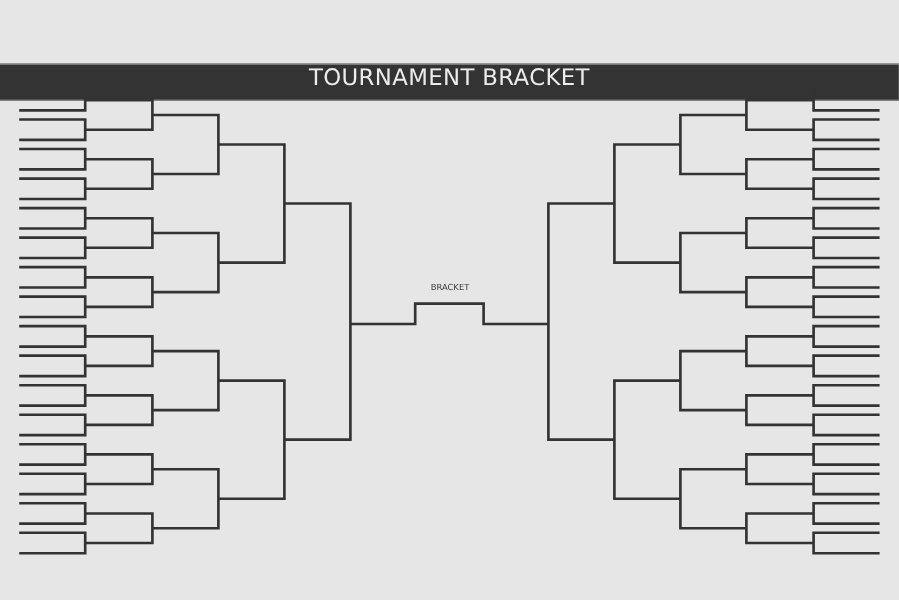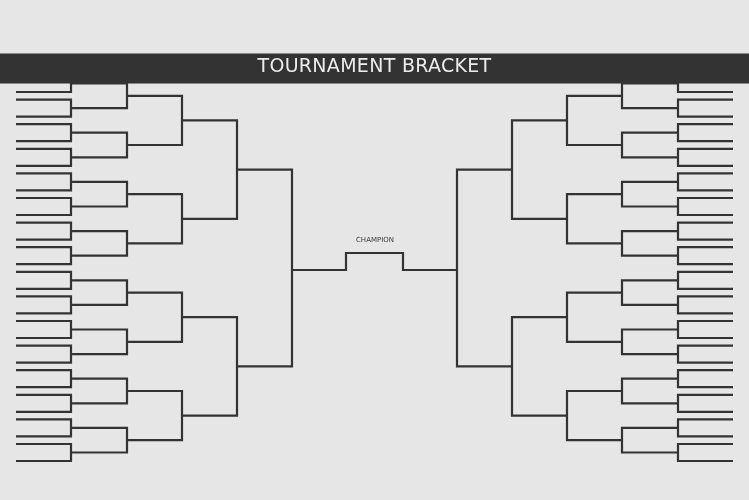--- a/index.html
+++ b/index.html
@@ -76,13 +76,13 @@
     <path d="M622 194.2 H567 V243.40000000000003 H622" fill="none" stroke="#333333" stroke-width="2.2" stroke-linejoin="miter"></path>
     <path d="M622 292.6 H567 V341.8 H622" fill="none" stroke="#333333" stroke-width="2.2" stroke-linejoin="miter"></path>
     <path d="M622 391 H567 V440.20000000000005 H622" fill="none" stroke="#333333" stroke-width="2.2" stroke-linejoin="miter"></path>
     <path d="M567 120.4 H512 V218.8 H567" fill="none" stroke="#333333" stroke-width="2.2" stroke-linejoin="miter"></path>
     <path d="M567 317.20000000000005 H512 V415.6 H567" fill="none" stroke="#333333" stroke-width="2.2" stroke-linejoin="miter"></path>
     <path d="M512 169.60000000000002 H457 V366.40000000000003 H512" fill="none" stroke="#333333" stroke-width="2.2" stroke-linejoin="miter"></path>
     <path d="M292 268 V268" fill="none" stroke="#333333" stroke-width="2.2" stroke-linejoin="miter"></path>
     <path d="M292 270 H346 V253 H403 V270 H457" fill="none" stroke="#333333" stroke-width="2.2" stroke-linejoin="miter"></path>
   </svg>
 
-<div class="champ-label">CHAMPION</div>
+<div class="champ-label">BRACKET</div>
 
 </body></html>

